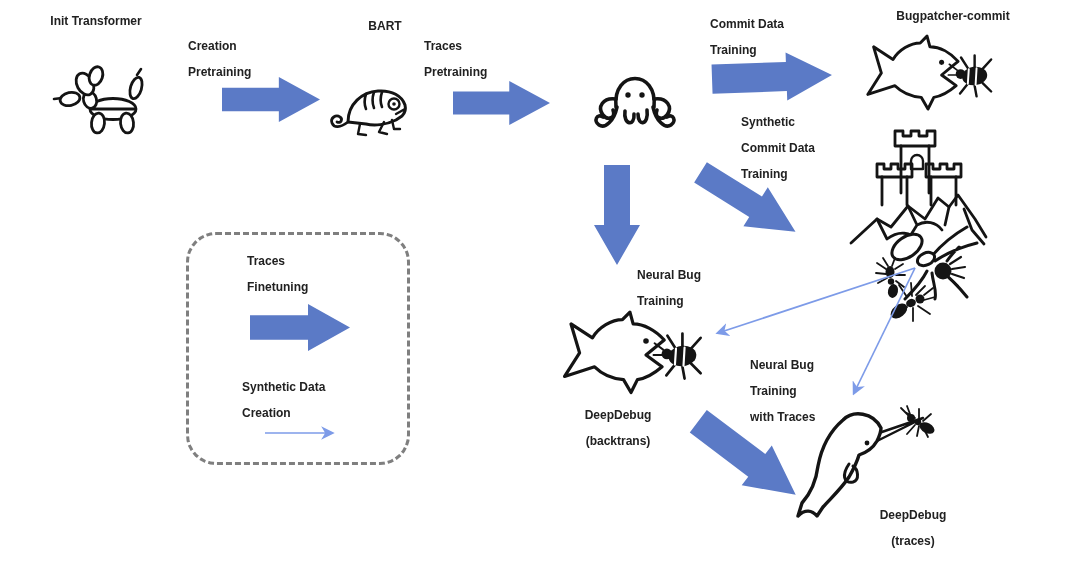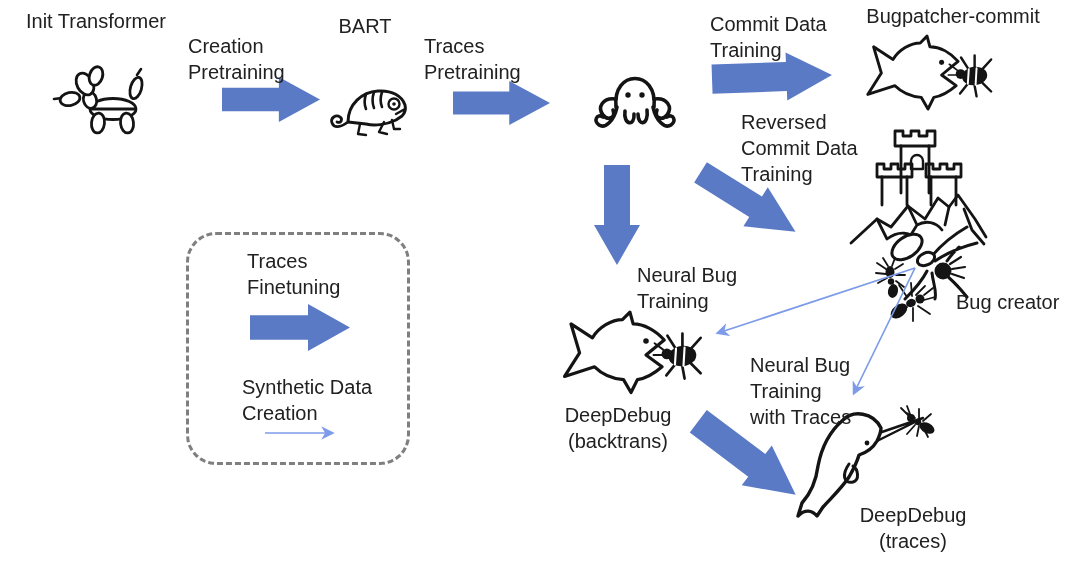--- a/index.html
+++ b/index.html
@@ -5,22 +5,22 @@
   :root{
     --arrow:#5b7ac6; --thin:#7d9be8; --text:#212121;
     --dash:#7f7f7f; --icon:#141414; --background:#ffffff;
   }
   html,body{margin:0;padding:0;background:#e8e8e8;}
   #canvas{
     position:relative;width:1080px;height:563px;background:var(--background);
     overflow:hidden;font-family:"Liberation Sans",sans-serif;
   }
   .lbl{
-    position:absolute;color:var(--text);font-size:20px;line-height:26px;
-    white-space:pre-line;z-index:4;
+    position:absolute;color:var(--text);font-size:12px;line-height:26px;
+    white-space:pre-line;z-index:4;font-weight:bold;
   }
   .ctr{text-align:center;}
   .blockarrow{position:absolute;z-index:2;overflow:visible;}
   .blockarrow polygon{fill:var(--arrow);}
   .ic{position:absolute;z-index:2;overflow:visible;}
   .ic *{stroke-linecap:round;stroke-linejoin:round;}
   .s{stroke:var(--icon);fill:none;}
   .sw{stroke:var(--icon);fill:#fff;}
   .f{fill:var(--icon);stroke:none;}
   .ws{stroke:#fff;fill:none;}
@@ -31,43 +31,42 @@
     position:absolute;left:186px;top:232px;width:218px;height:227px;
     border:3px dashed var(--dash);border-radius:30px;z-index:1;
   }
 </style>
 </head>
 <body>
 
 <div id="canvas">
 
   <div class="lbl ctr" style="left:18px;top:8px;width:156px;">Init Transformer</div>
-  <div class="lbl ctr" style="left:326px;top:13px;width:78px;">BART</div>
+  <div class="lbl ctr" style="left:346px;top:13px;width:78px;">BART</div>
   <div class="lbl ctr" style="left:850px;top:3px;width:206px;">Bugpatcher-commit</div>
 
   <div class="lbl" style="left:188px;top:33px;">Creation
 Pretraining</div>
   <div class="lbl" style="left:424px;top:33px;">Traces
 Pretraining</div>
   <div class="lbl" style="left:710px;top:11px;">Commit Data
 Training</div>
-  <div class="lbl" style="left:741px;top:109px;">Reversed
+  <div class="lbl" style="left:741px;top:109px;">Synthetic
 Commit Data
 Training</div>
   <div class="lbl" style="left:637px;top:262px;">Neural Bug
 Training</div>
   <div class="lbl" style="left:750px;top:352px;">Neural Bug
 Training
 with Traces</div>
 
   <div class="lbl ctr" style="left:551px;top:402px;width:134px;">DeepDebug
 (backtrans)</div>
   <div class="lbl ctr" style="left:846px;top:502px;width:134px;">DeepDebug
 (traces)</div>
-  <div class="lbl" style="left:956px;top:289px;">Bug creator</div>
 
   <div id="legend-box"></div>
   <div class="lbl" style="left:247px;top:248px;">Traces
 Finetuning</div>
   <div class="lbl" style="left:242px;top:374px;">Synthetic Data
 Creation</div>
   <svg class="blockarrow" style="left:250px;top:304px;" width="100" height="47" viewBox="0 0 100 46" preserveAspectRatio="none">
     <polygon points="0,11 58,11 58,0 100,23 58,46 58,35 0,35"></polygon>
   </svg>
 

